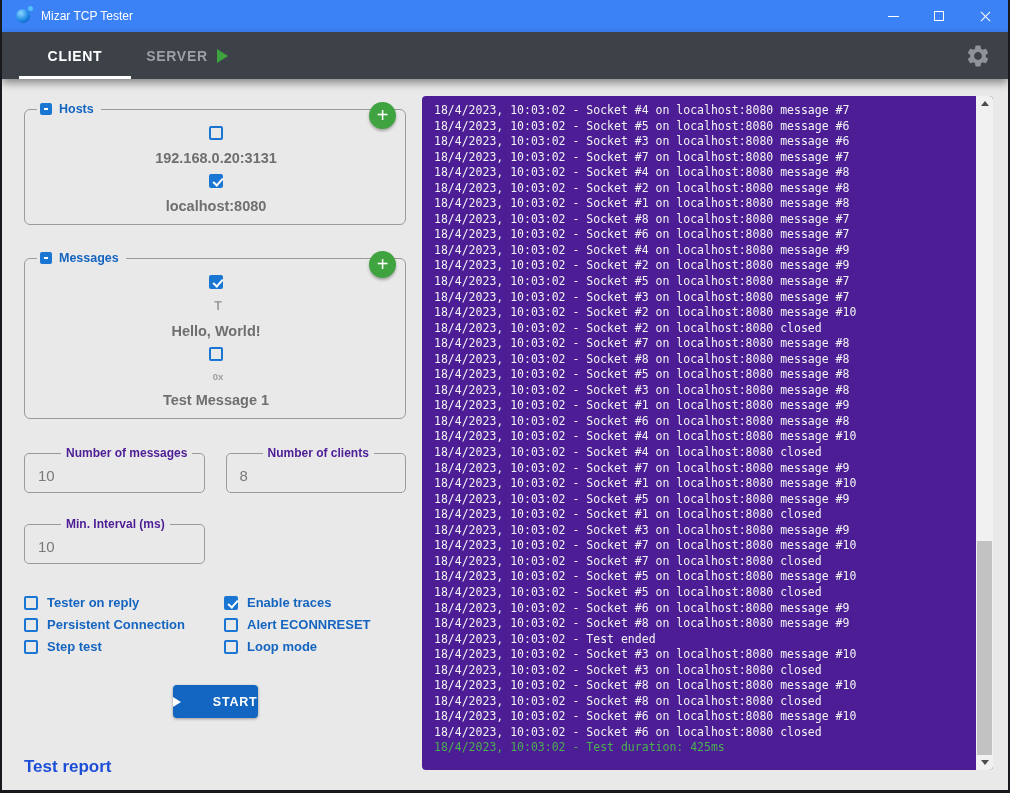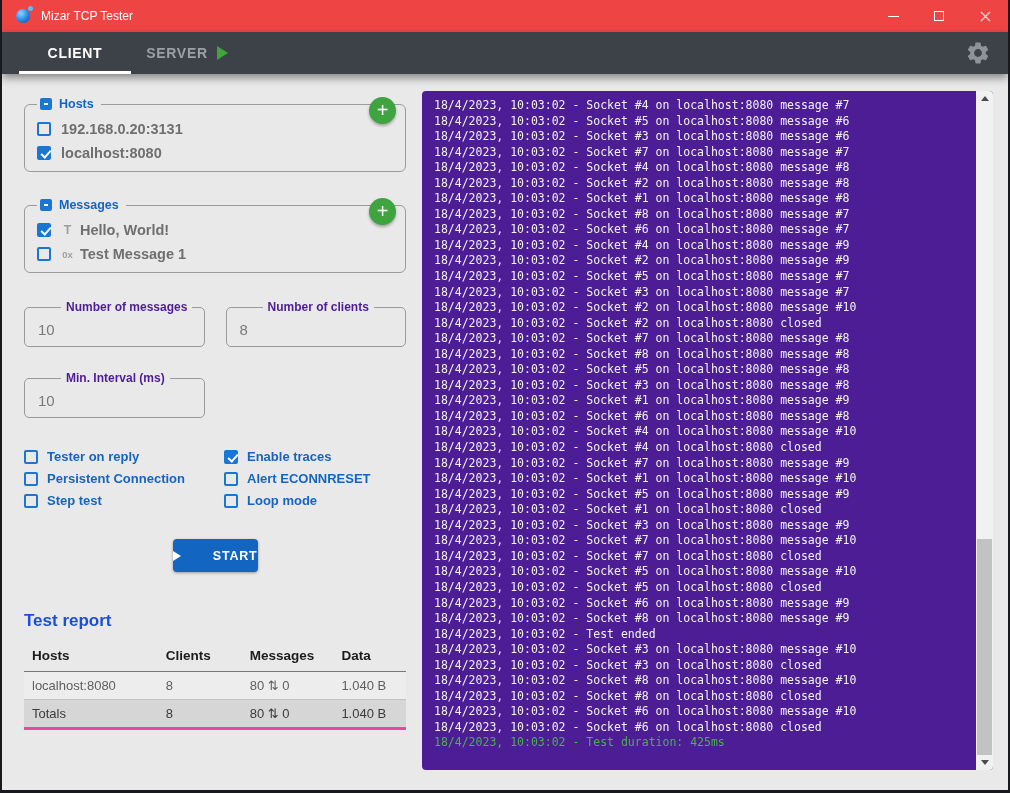--- a/index.html
+++ b/index.html
@@ -3,38 +3,38 @@
 <meta charset="utf-8">
 <style>
   * { margin:0; padding:0; box-sizing:border-box; }
   html,body { background:#555; }
   body { font-family:"Liberation Sans", sans-serif; }
   .window { width:1010px; height:793px; display:flex; flex-direction:column;
     background:#e9e9e9; border-left:2px solid #17191c; border-right:2px solid #17191c;
     border-bottom:3px solid #17191c; overflow:hidden; }
 
   
-  .titlebar { height:32px; flex:none; background:#ef4444; display:flex; align-items:center; padding-left:14px; }
+  .titlebar { height:32px; flex:none; background:#3b82f6; display:flex; align-items:center; padding-left:14px; }
   .app-icon { width:14px; height:14px; border-radius:50%; position:relative; margin-right:11px;
     background:radial-gradient(circle at 35% 30%, #8ad6ff, #1e88e5 55%, #0d47a1); }
   .app-icon::after { content:""; position:absolute; right:-3px; top:-3px; width:5px; height:5px;
     border-radius:50%; background:#4fc3f7; }
   .win-title { color:#ffffff; font-size:12px; }
   .win-controls { margin-left:auto; display:flex; height:100%; }
   .win-btn { width:46px; height:100%; display:flex; align-items:center; justify-content:center; cursor:pointer; }
   .glyph-min { width:11px; height:1px; background:#fff; }
   .glyph-max { width:10px; height:10px; border:1px solid #fff; }
   .glyph-close { position:relative; width:13px; height:13px; }
   .glyph-close::before, .glyph-close::after { content:""; position:absolute; left:0; top:6px;
     width:13px; height:1px; background:#fff; }
   .glyph-close::before { transform:rotate(45deg); }
   .glyph-close::after { transform:rotate(-45deg); }
 
   
-  .tabbar { height:42px; flex:none; background:#3d4248; display:flex; align-items:stretch;
+  .tabbar { height:47px; flex:none; background:#3d4248; display:flex; align-items:stretch;
     padding-left:17px; position:relative; z-index:3; box-shadow:0 4px 8px rgba(0,0,0,.42); }
   .tab { width:112px; display:flex; align-items:center; justify-content:center; gap:9px;
     font-weight:bold; font-size:14px; letter-spacing:.7px; color:#9aa0a5; position:relative; cursor:pointer; }
   .tab.active { color:#ffffff; }
   .tab.active::after { content:""; position:absolute; left:0; right:0; bottom:0; height:3px; background:#fff; }
   .play-tri-green { width:0; height:0; border-left:11px solid #3fa43f;
     border-top:7px solid transparent; border-bottom:7px solid transparent; }
   .gearwrap { margin-left:auto; margin-right:17px; align-self:center; width:26px; height:26px; cursor:pointer; }
 
   
@@ -54,21 +54,21 @@
     flex:none; background:#e9e9e9; cursor:pointer; }
   .cb.small { width:12px; height:12px; }
   .cb.checked { background:#1976d2; border-color:#1976d2; }
   .cb.checked::after { content:""; position:absolute; left:4px; top:0px; width:4px; height:8px;
     border:solid #fff; border-width:0 2px 2px 0; transform:rotate(42deg); }
   .cb.ind { background:#1976d2; border-color:#1976d2; }
   .cb.ind::after { content:""; position:absolute; left:2px; right:2px; top:50%; margin-top:-1px;
     height:2px; background:#fff; }
 
   .item { display:flex; align-items:center; gap:10px; margin-top:8px; color:#6f6f6f;
-    font-weight:600; font-size:14.5px; cursor:pointer; }
+    font-weight:600; font-size:14.5px; cursor:pointer;flex-direction:column; }
   .type-icon { color:#9e9e9e; font-weight:700; width:13px; text-align:center; flex:none; margin-right:-4px; }
   .type-icon.t { font-size:12.5px; }
   .type-icon.hex { font-size:9.5px; }
 
   .fields { display:grid; grid-template-columns:1fr 1fr; column-gap:21px; row-gap:31px; margin-top:34px; }
   .tfield { position:relative; border:1px solid #9a9a9a; border-radius:5px; height:40px; }
   .tfield label { position:absolute; top:-8px; left:8px; background:#e9e9e9; padding:0 5px;
     font-size:12px; font-weight:bold; color:#4c1d95; white-space:nowrap;margin-left:28px; }
   .tfield input { border:0; background:transparent; width:100%; height:100%; padding:5px 0 0 13px;
     font-size:15px; color:#7a7a7a; outline:none; font-family:"Liberation Sans",sans-serif; }

